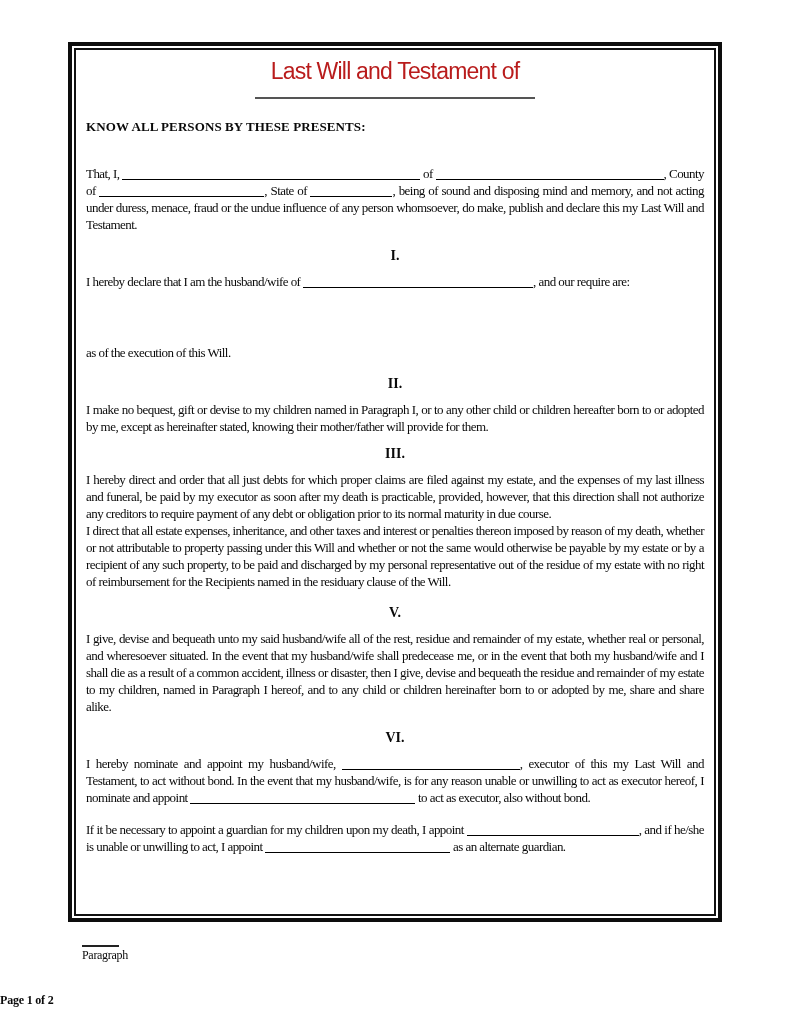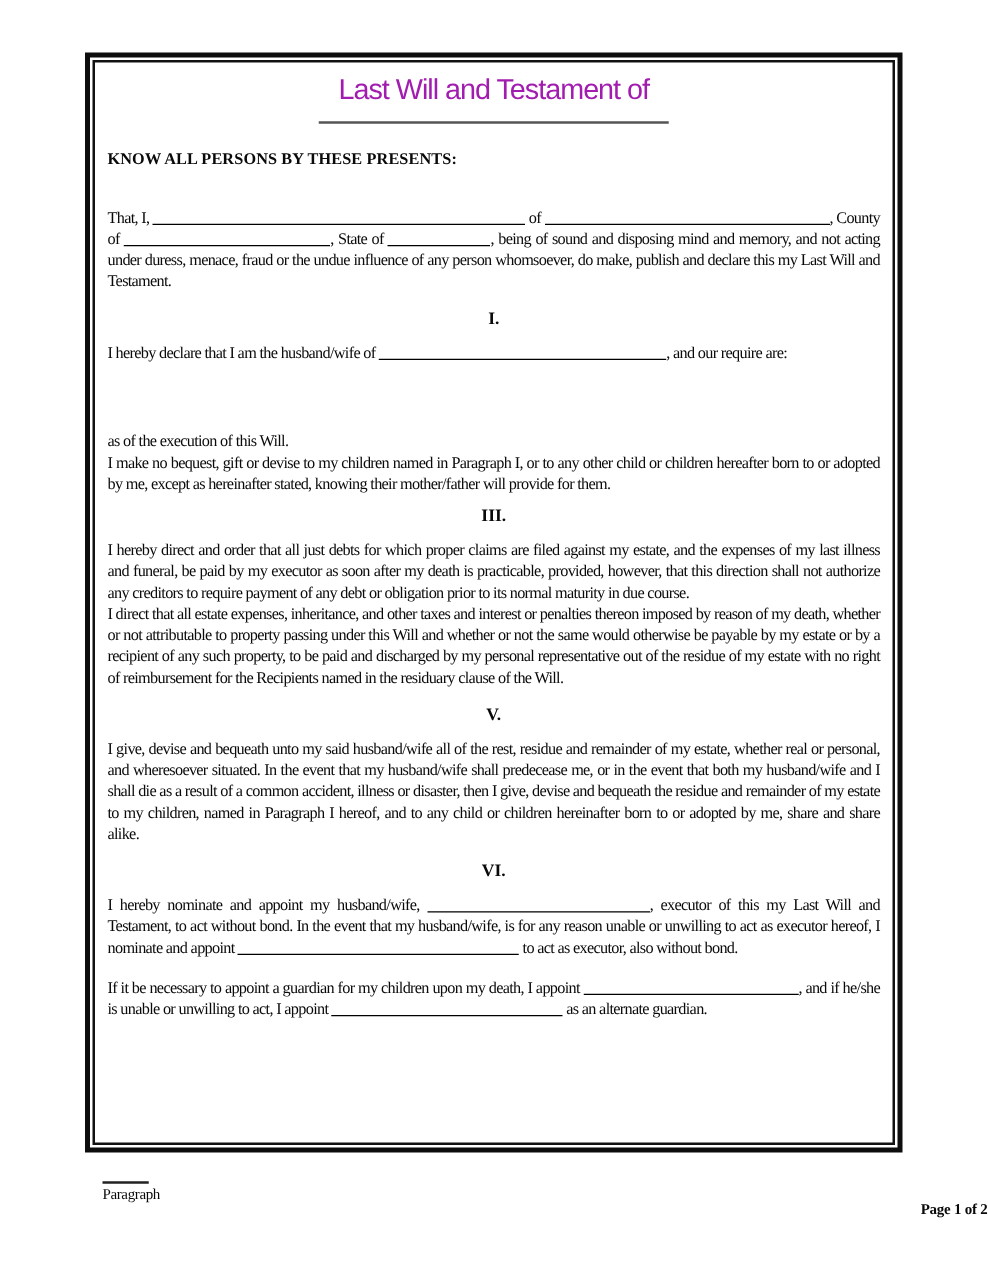--- a/index.html
+++ b/index.html
@@ -33,21 +33,21 @@
     padding: 6px 10px 0 10px;
     overflow: hidden;
   }
   .doc-title {
     font-family: "Liberation Sans", sans-serif;
     font-size: 23px;
     font-weight: 400;
     letter-spacing: -0.8px;
     text-align: center;
     margin: 2px 0 0 0;
-    color: #a21caf;
+    color: #b91c1c;
   }
   .title-name-line {
     width: 280px;
     height: 1px;
     border-bottom: 2px solid #555555;
     margin: 11px auto 0 auto;
   }
   .presents {
     margin-top: 20px;
     font-size: 13px;
@@ -82,23 +82,23 @@
   .bl-spouse      { width: 230px; }
   .bl-executor    { width: 178px; }
   .bl-alt-exec    { width: 225px; }
   .bl-guardian    { width: 172px; }
   .bl-alt-guard   { width: 185px; }
   .children-space { height: 54px; }
   .guardian-para  { margin-top: 15px; }
   .footer-pagenum {
     position: absolute;
     left: 0;
-    top: 960px;
+    top: 993px;
     width: 100%;
-    text-align: right;
+    text-align: left;
     font-size: 12px;
     font-weight: 700;
     letter-spacing: -0.2px;
   }
   .footer-initials {
     position: absolute;
     left: 82px;
     top: 944px;
     font-size: 12px;
     letter-spacing: -0.3px;
@@ -121,20 +121,21 @@
 
     <div class="presents">KNOW ALL PERSONS BY THESE PRESENTS:</div>
 
     <p class="para opening"><span>That, I, </span><span class="blank bl-name"></span><span> of </span><span class="blank bl-residence"></span><span>, County of </span><span class="blank bl-county"></span><span>, State of </span><span class="blank bl-state"></span><span>, being of sound and disposing mind and memory, and not acting under duress, menace, fraud or the undue influence of any person whomsoever, do make, publish and declare this my Last Will and Testament.</span></p>
 
     <div class="sec-heading">I.</div>
     <p class="para"><span>I hereby declare that I am the husband/wife of </span><span class="blank bl-spouse"></span><span>, and our require are:</span></p>
     <div class="children-space"></div>
     <p class="para">as of the execution of this Will.</p>
 
+    <div class="sec-heading">II.</div>
     <p class="para">I make no bequest, gift or devise to my children named in Paragraph I, or to any other child or children hereafter born to or adopted by me, except as hereinafter stated, knowing their mother/father will provide for them.</p>
 
     <div class="sec-heading big-gap">III.</div>
     <p class="para">I hereby direct and order that all just debts for which proper claims are filed against my estate, and the expenses of my last illness and funeral, be paid by my executor as soon after my death is practicable, provided, however, that this direction shall not authorize any creditors to require payment of any debt or obligation prior to its normal maturity in due course.</p>
 
     <p class="para">I direct that all estate expenses, inheritance, and other taxes and interest or penalties thereon imposed by reason of my death, whether or not attributable to property passing under this Will and whether or not the same would otherwise be payable by my estate or by a recipient of any such property, to be paid and discharged by my personal representative out of the residue of my estate with no right of reimbursement for the Recipients named in the residuary clause of the Will.</p>
 
     <div class="sec-heading">V.</div>
     <p class="para">I give, devise and bequeath unto my said husband/wife all of the rest, residue and remainder of my estate, whether real or personal, and wheresoever situated. In the event that my husband/wife shall predecease me, or in the event that both my husband/wife and I shall die as a result of a common accident, illness or disaster, then I give, devise and bequeath the residue and remainder of my estate to my children, named in Paragraph I hereof, and to any child or children hereinafter born to or adopted by me, share and share alike.</p>
 

